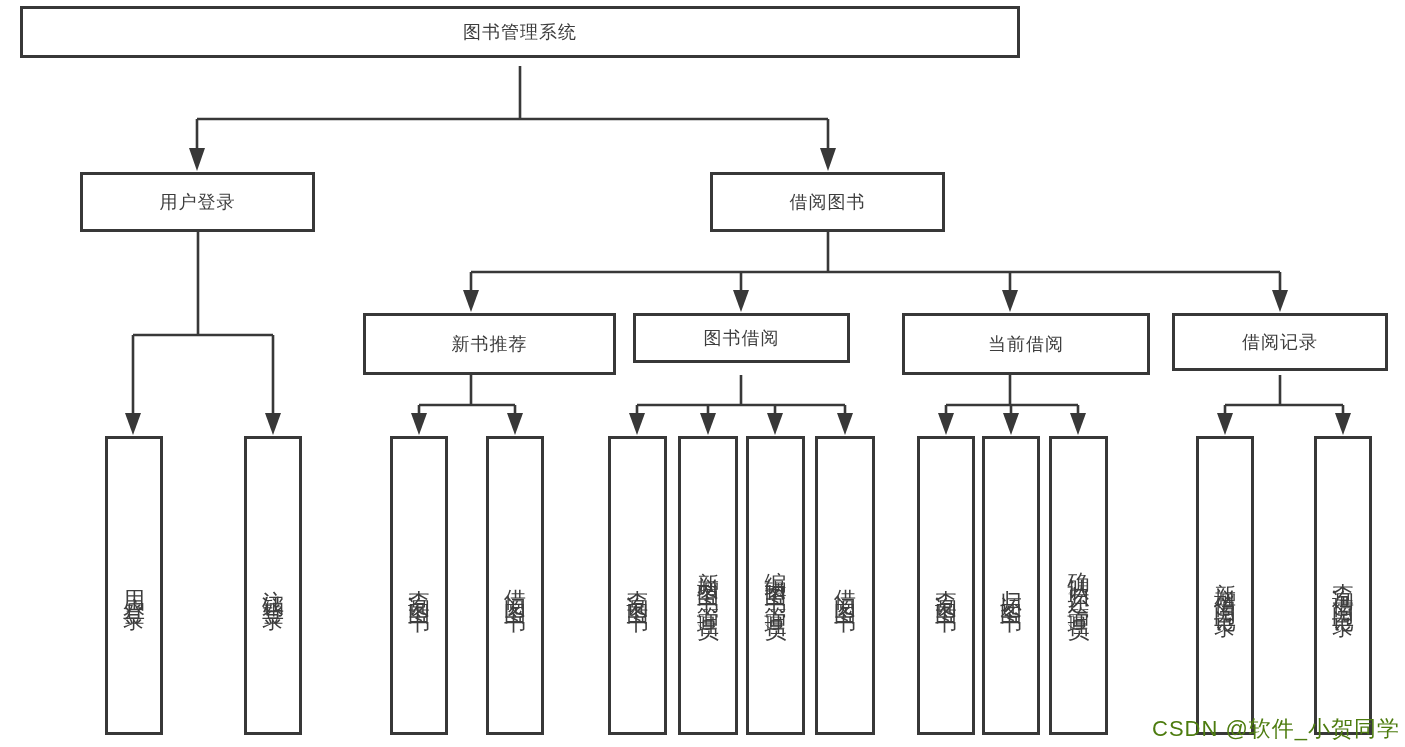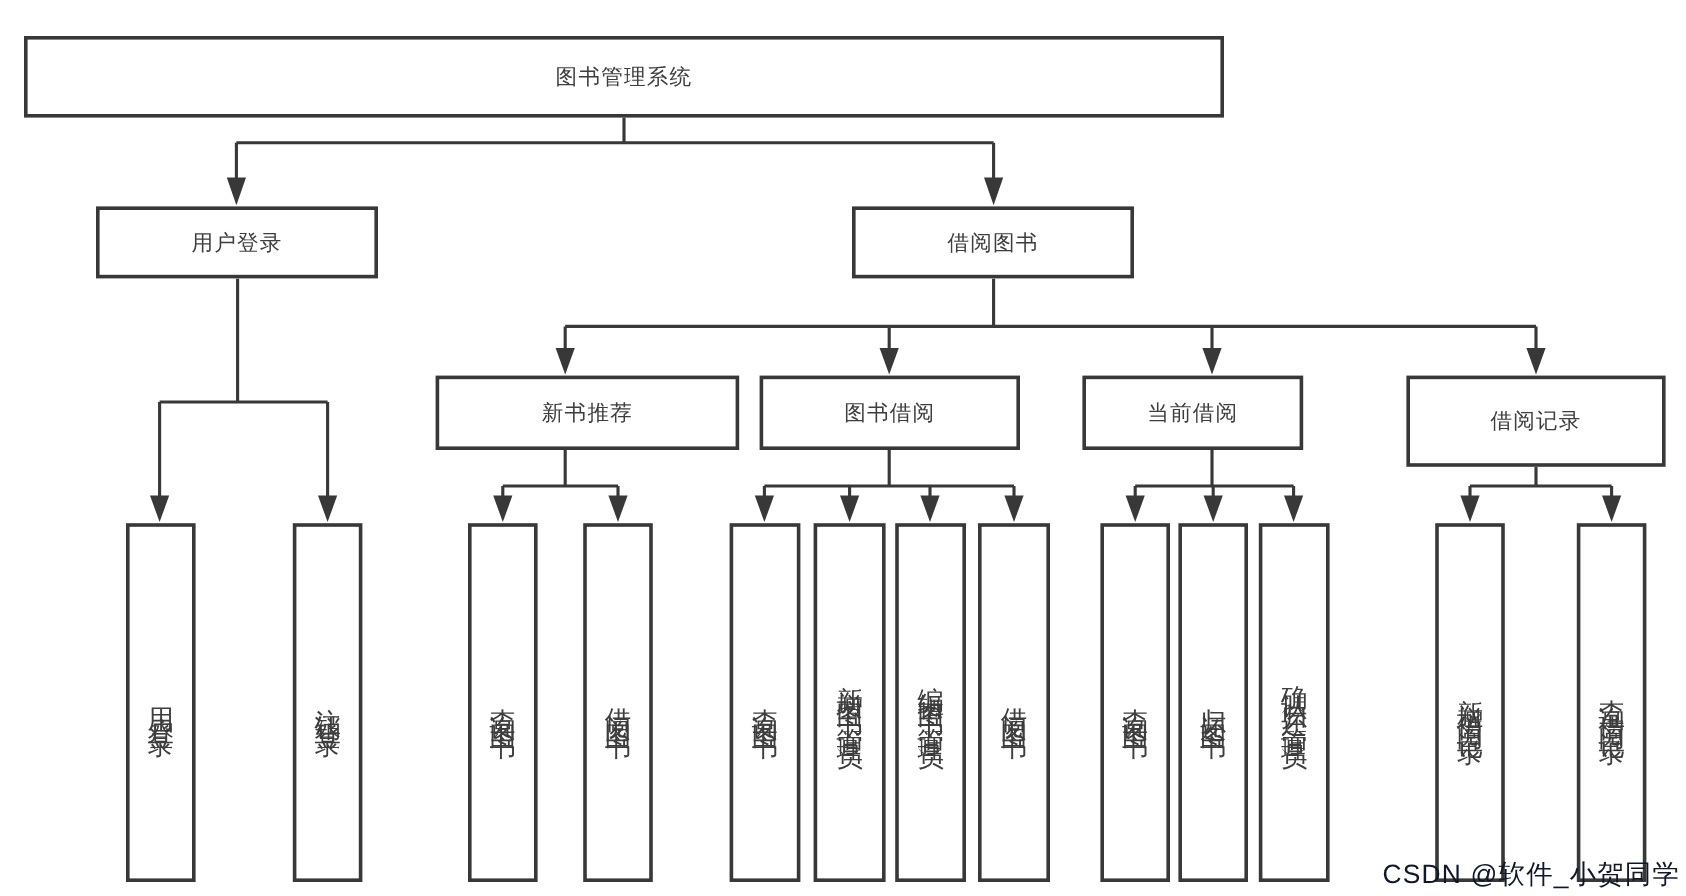--- a/index.html
+++ b/index.html
@@ -13,21 +13,21 @@
     border:3px solid #383838;display:flex;align-items:center;justify-content:center;
     z-index:2;
   }
   .hbox span{font-size:18px;letter-spacing:1px;white-space:nowrap;}
   .vbox span{
     writing-mode:vertical-rl;text-orientation:mixed;
     font-size:22px;line-height:1;letter-spacing:7px;white-space:nowrap;
   }
   #watermark{
     position:absolute;left:1152px;top:714px;z-index:3;
-    font-size:22px;color:#0f172a;white-space:nowrap;letter-spacing:1px;
+    font-size:22px;color:#4d7c0f;white-space:nowrap;letter-spacing:1px;
   }
 </style>
 </head>
 <body>
 
 <div id="stage">
 
   <svg id="connectors" width="1405" height="747" viewBox="0 0 1405 747">
     <g stroke="#383838" stroke-width="2.6" fill="none">
 
@@ -61,41 +61,41 @@
       <polygon points="767,413 783,413 775,435"></polygon>
       <polygon points="837,413 853,413 845,435"></polygon>
       <polygon points="938,413 954,413 946,435"></polygon>
       <polygon points="1003,413 1019,413 1011,435"></polygon>
       <polygon points="1070,413 1086,413 1078,435"></polygon>
       <polygon points="1217,413 1233,413 1225,435"></polygon>
       <polygon points="1335,413 1351,413 1343,435"></polygon>
     </g>
   </svg>
 
-  <div class="hbox" style="left:20px;top:30px;width:1000px;height:68px">
+  <div class="hbox" style="left:20px;top:6px;width:1000px;height:52px">
     <span>图书管理系统</span>
   </div>
 
   <div class="hbox" style="left:80px;top:172px;width:235px;height:60px">
     <span>用户登录</span>
   </div>
   <div class="hbox" style="left:710px;top:172px;width:235px;height:60px">
     <span>借阅图书</span>
   </div>
 
   <div class="hbox" style="left:363px;top:313px;width:253px;height:62px">
     <span>新书推荐</span>
   </div>
-  <div class="hbox" style="left:633px;top:313px;width:217px;height:62px">
+  <div class="hbox" style="left:633px;top:313px;width:217px;height:50px">
     <span>图书借阅</span>
   </div>
-  <div class="hbox" style="left:902px;top:313px;width:184px;height:62px">
+  <div class="hbox" style="left:902px;top:313px;width:248px;height:62px">
     <span>当前借阅</span>
   </div>
-  <div class="hbox" style="left:1172px;top:313px;width:216px;height:76px">
+  <div class="hbox" style="left:1172px;top:313px;width:216px;height:58px">
     <span>借阅记录</span>
   </div>
 
   <div class="vbox" style="left:105px;top:436px;width:58px;height:299px">
     <span>用户登录</span>
   </div>
   <div class="vbox" style="left:244px;top:436px;width:58px;height:299px">
     <span>注销登录</span>
   </div>
 

